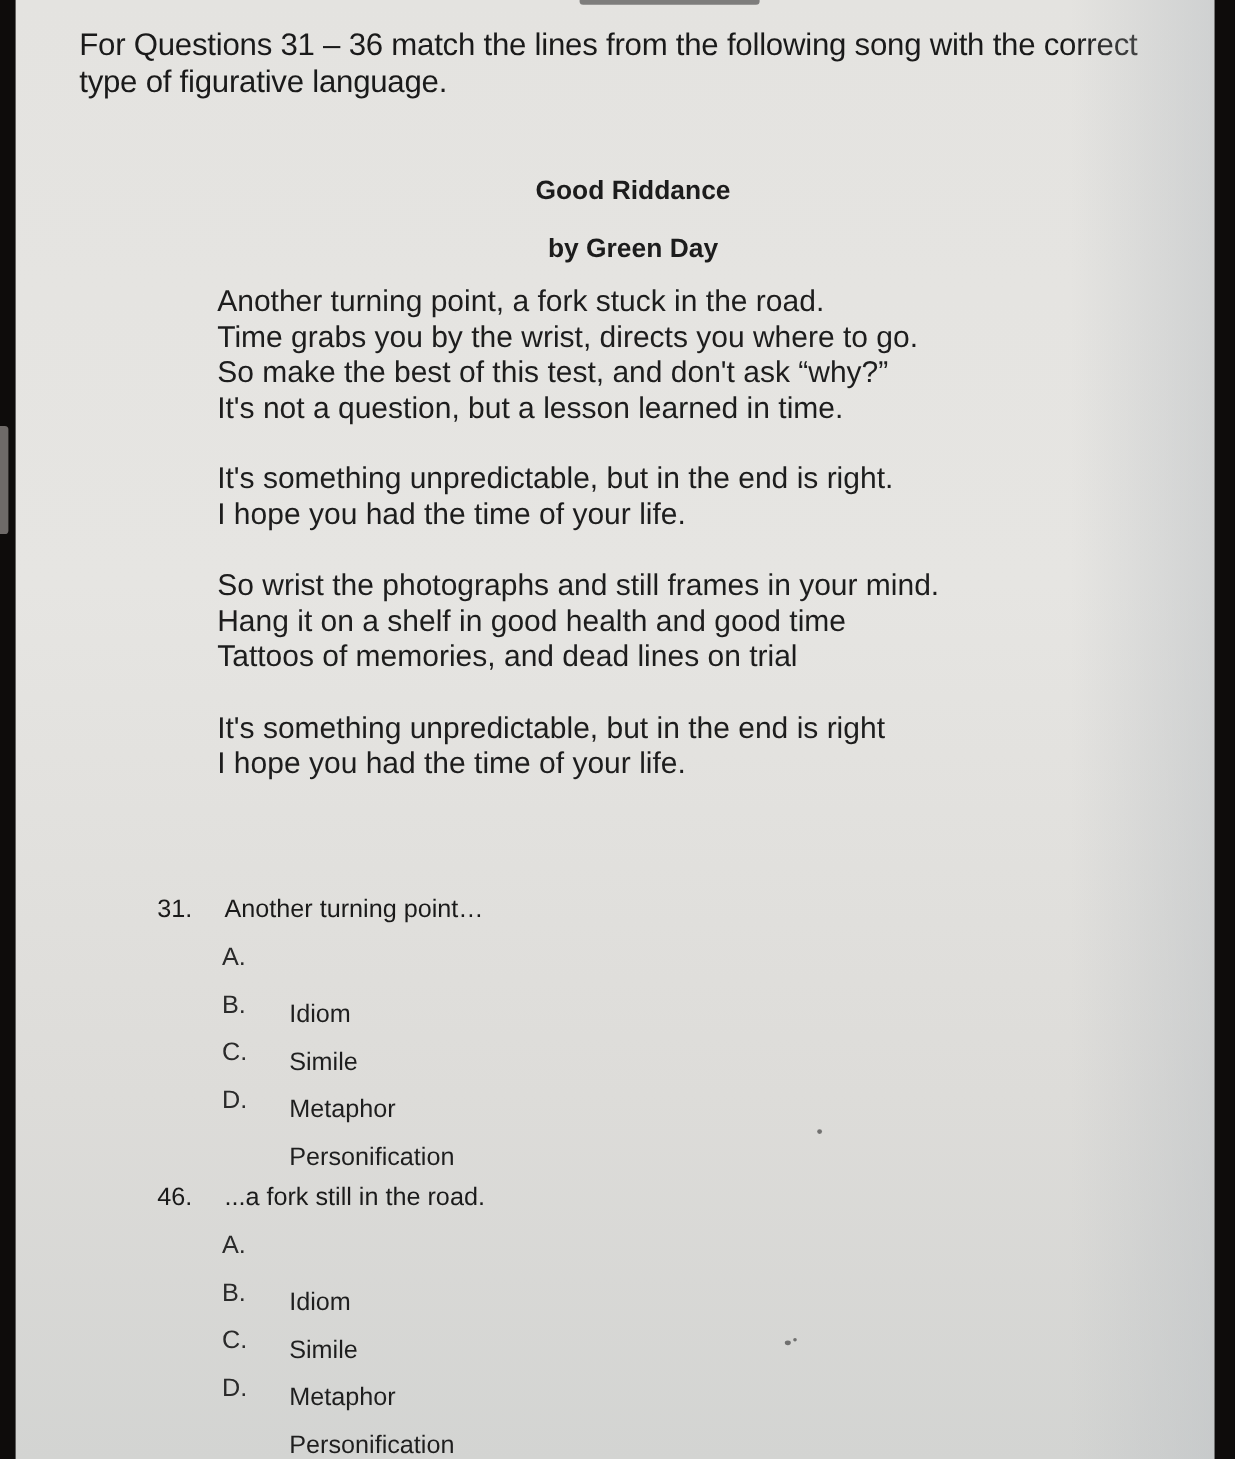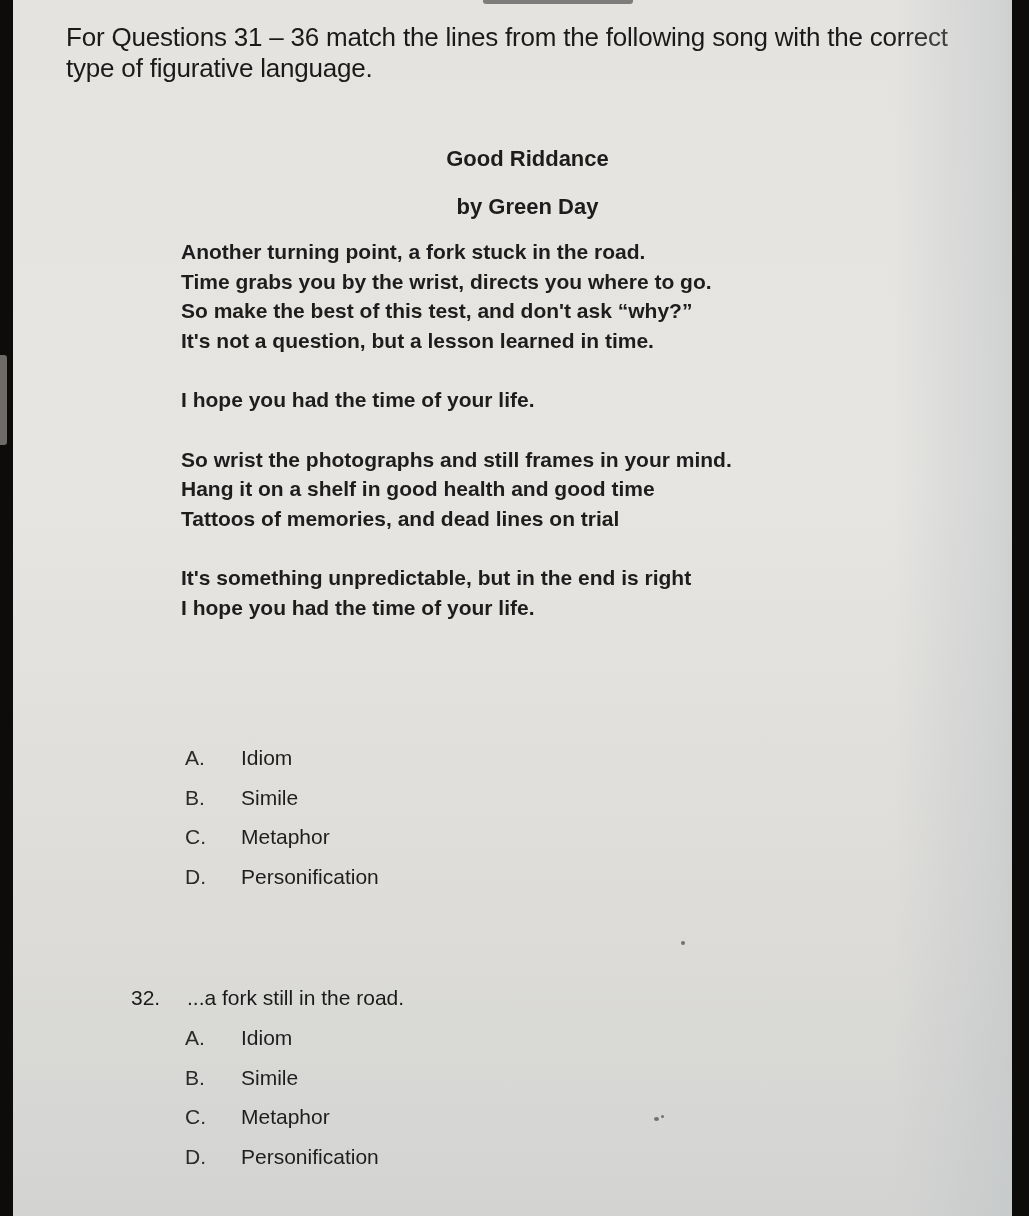--- a/index.html
+++ b/index.html
@@ -90,25 +90,24 @@
   .lyrics {
     position: absolute;
     left: 168px;
     top: 237px;
     width: 700px;
   }
   .stanza {
     margin: 0 0 30px 0;
   }
   .lyric-line {
-    font-size: 21px;
+    font-size: 25px;
     line-height: 29.5px;
     color: #1d1d1d;
     white-space: nowrap;
-    font-weight: bold;
   }
   .question {
     position: absolute;
     left: 118px;
     width: 600px;
   }
   .q31 { top: 743px; }
   .q32 { top: 983px; }
   .question-stem {
     font-size: 21px;
@@ -130,20 +129,21 @@
     cursor: pointer;
   }
   .option .letter {
     position: absolute;
     left: 54px;
     color: #2a2a2a;
   }
   .option .opt-text {
     position: absolute;
     left: 110px;
+    margin-top: 48px;
   }
   .speck {
     position: absolute;
     background: #444;
     border-radius: 50%;
     opacity: 0.7;
   }
 </style>
 </head>
 <body>
@@ -160,55 +160,59 @@
     <div class="song-artist">by Green Day</div>
 
     <div class="lyrics">
       <div class="stanza">
         <div class="lyric-line">Another turning point, a fork stuck in the road.</div>
         <div class="lyric-line">Time grabs you by the wrist, directs you where to go.</div>
         <div class="lyric-line">So make the best of this test, and don't ask “why?”</div>
         <div class="lyric-line">It's not a question, but a lesson learned in time.</div>
       </div>
       <div class="stanza">
+        <div class="lyric-line">It's something unpredictable, but in the end is right.</div>
         <div class="lyric-line">I hope you had the time of your life.</div>
       </div>
       <div class="stanza">
         <div class="lyric-line">So wrist the photographs and still frames in your mind.</div>
         <div class="lyric-line">Hang it on a shelf in good health and good time</div>
         <div class="lyric-line">Tattoos of memories, and dead lines on trial</div>
       </div>
       <div class="stanza">
         <div class="lyric-line">It's something unpredictable, but in the end is right</div>
         <div class="lyric-line">I hope you had the time of your life.</div>
       </div>
     </div>
 
     <div class="question q31">
+      <div class="question-stem">
+        <span class="qnum">31.</span><span>Another turning point…</span>
+      </div>
       <div class="option">
         <span class="letter">A.</span>
         <span class="opt-text">Idiom</span>
       </div>
       <div class="option">
         <span class="letter">B.</span>
         <span class="opt-text">Simile</span>
       </div>
       <div class="option">
         <span class="letter">C.</span>
         <span class="opt-text">Metaphor</span>
       </div>
       <div class="option">
         <span class="letter">D.</span>
         <span class="opt-text">Personification</span>
       </div>
     </div>
 
     <div class="question q32">
       <div class="question-stem">
-        <span class="qnum">32.</span><span>...a fork still in the road.</span>
+        <span class="qnum">46.</span><span>...a fork still in the road.</span>
       </div>
       <div class="option">
         <span class="letter">A.</span>
         <span class="opt-text">Idiom</span>
       </div>
       <div class="option">
         <span class="letter">B.</span>
         <span class="opt-text">Simile</span>
       </div>
       <div class="option">

